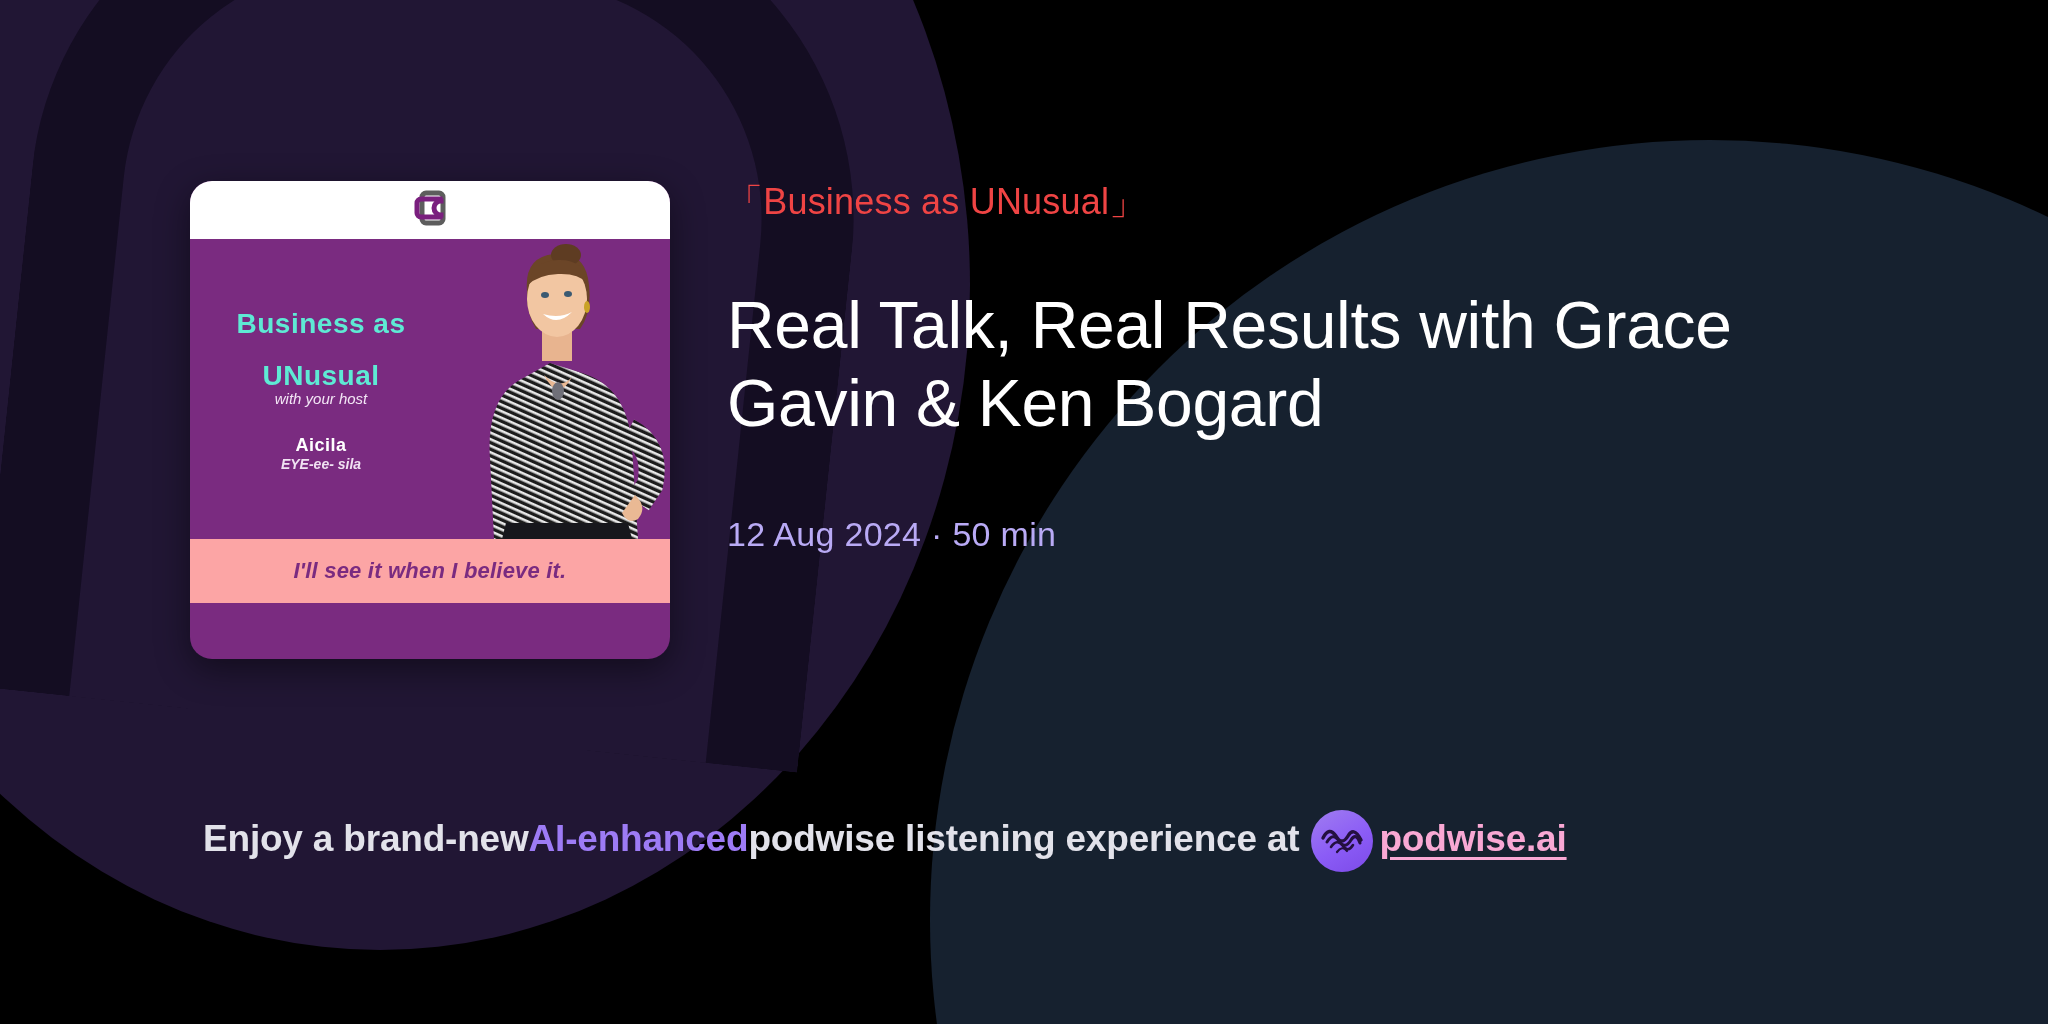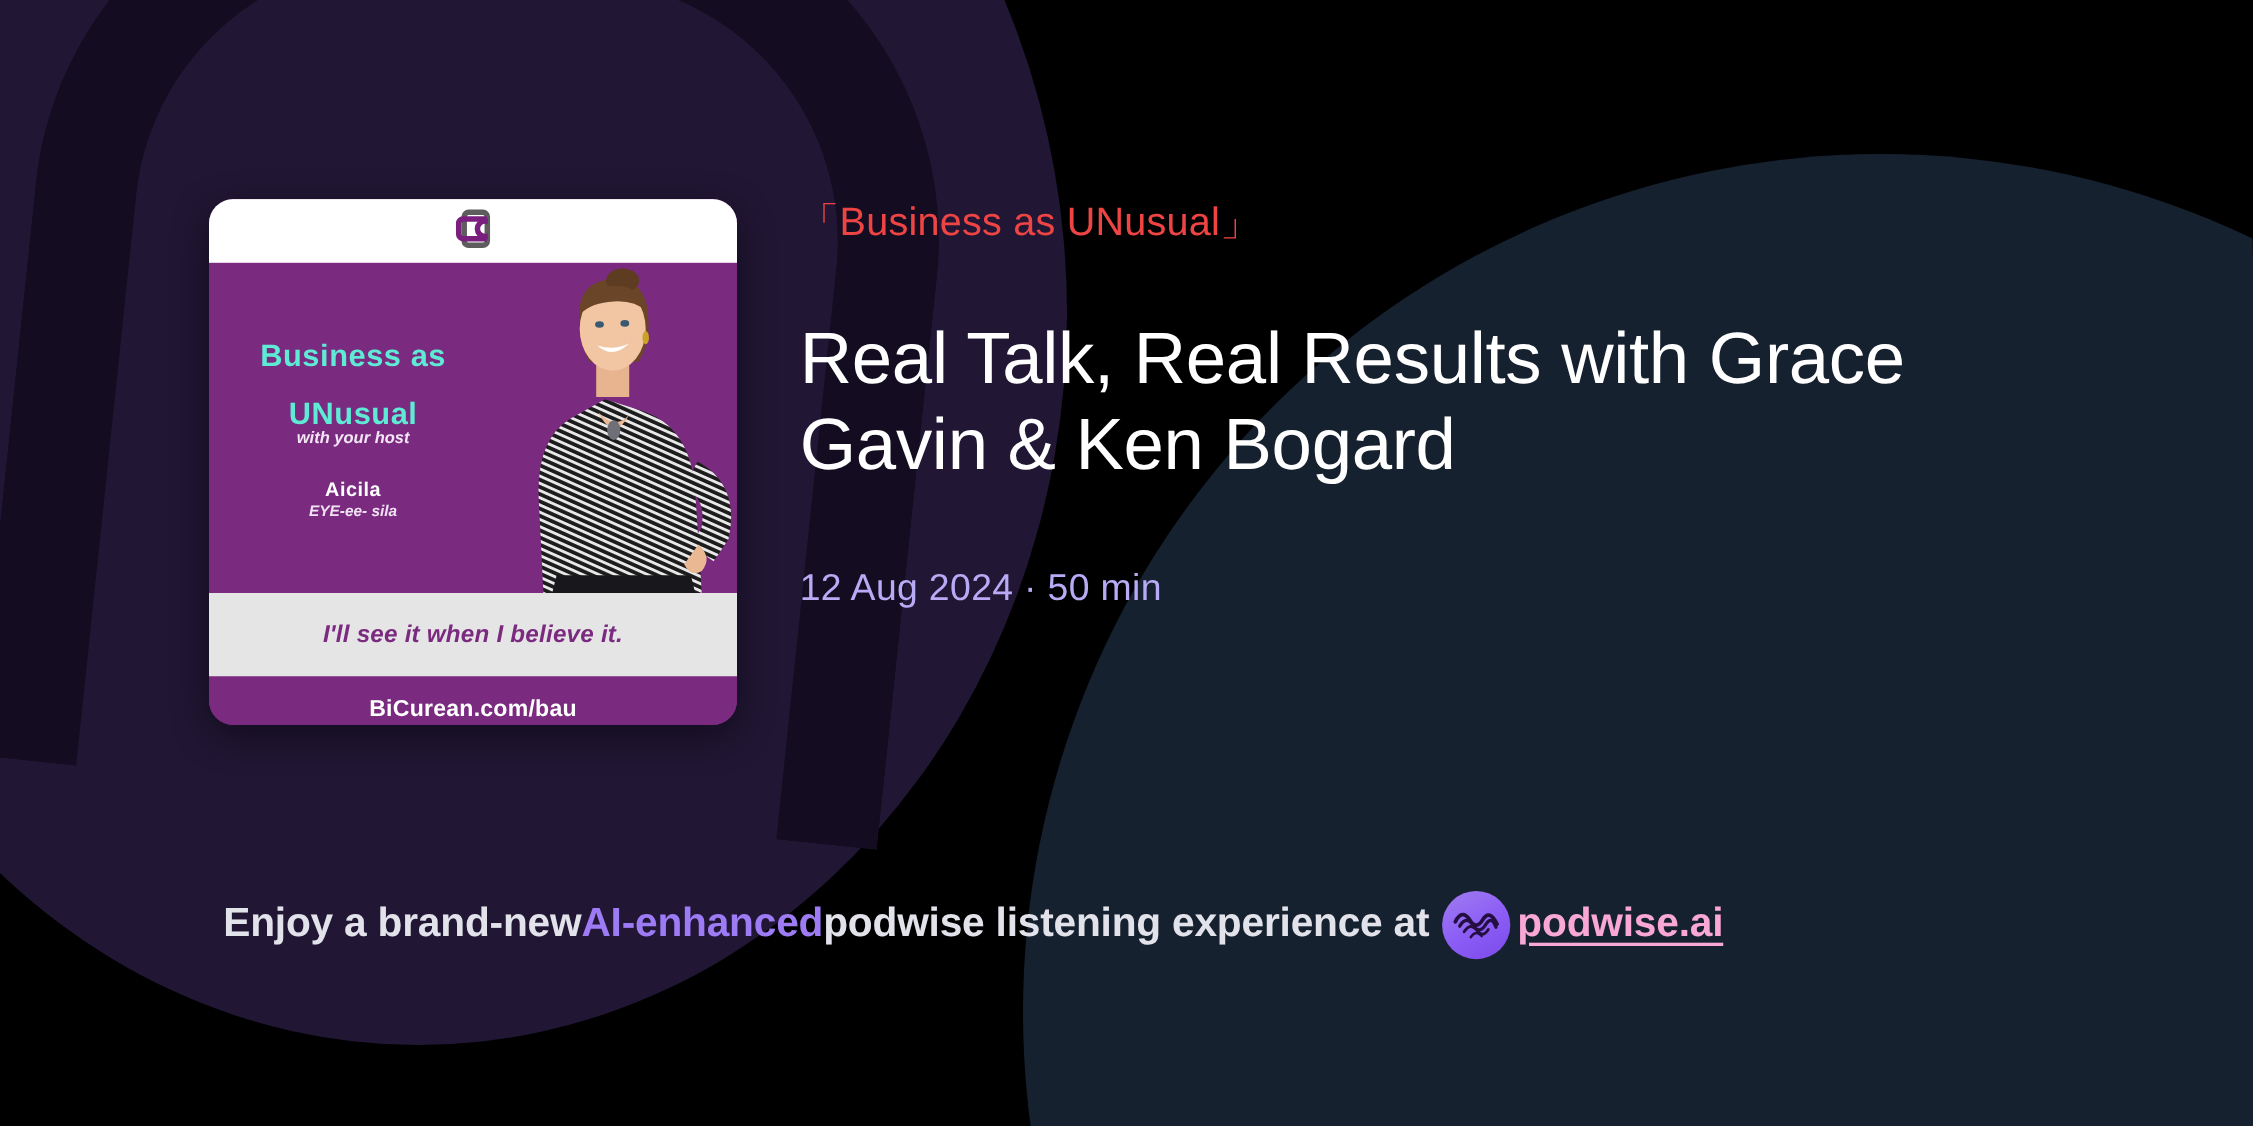--- a/index.html
+++ b/index.html
@@ -100,21 +100,21 @@
     letter-spacing: 0.5px;
     line-height: 1.0;
     white-space: nowrap;
   }
   .cover-line1 { margin-bottom: 24px; }
   .cover-line2 { }
   .cover-withhost {
     color: #f3e6f5;
     font-size: 15px;
     font-style: italic;
-    font-weight: bold;
+    font-weight: normal;
     margin-bottom: 28px;
   }
   .cover-hostname {
     color: #ffffff;
     font-size: 18px;
     font-weight: bold;
     letter-spacing: 0.5px;
   }
   .cover-pron {
     color: #f0e2f2;
@@ -124,22 +124,22 @@
     text-align: right;
   }
   .cover-photo {
     position: absolute;
     right: -8px;
     bottom: 0;
     width: 246px;
     height: 298px;
   }
   .cover-quote-bar {
-    height: 76px;
-    background: #e5e5e5;
+    height: 64px;
+    background: #fca5a5;
     display: flex;
     align-items: center;
     justify-content: center;
   }
   .cover-quote {
     color: #7a2b80;
     font-size: 22px;
     font-style: italic;
     font-weight: bold;
     letter-spacing: 0.2px;
@@ -296,23 +296,20 @@
         <path d="M203 254 Q216 266 206 278 Q196 284 190 272 Z" fill="#eab994"></path>
 
         <path d="M74 282 L196 282 L200 298 L70 298 Z" fill="#17171c"></path>
       </svg>
     </div>
 
     <div class="cover-quote-bar">
       <span class="cover-quote">I'll see it when I believe it.</span>
     </div>
 
-    <div class="cover-url-bar">
-      <span class="cover-url">BiCurean.com/bau</span>
-    </div>
   </div>
 
   <div class="info-col">
     <div class="show-name">「Business as UNusual」</div>
     <div class="episode-title">Real Talk, Real Results with Grace Gavin &amp; Ken Bogard</div>
     <div class="episode-meta">12 Aug 2024 · 50 min</div>
   </div>
 
   <div class="promo-banner">
     <span>Enjoy a brand-new </span>

